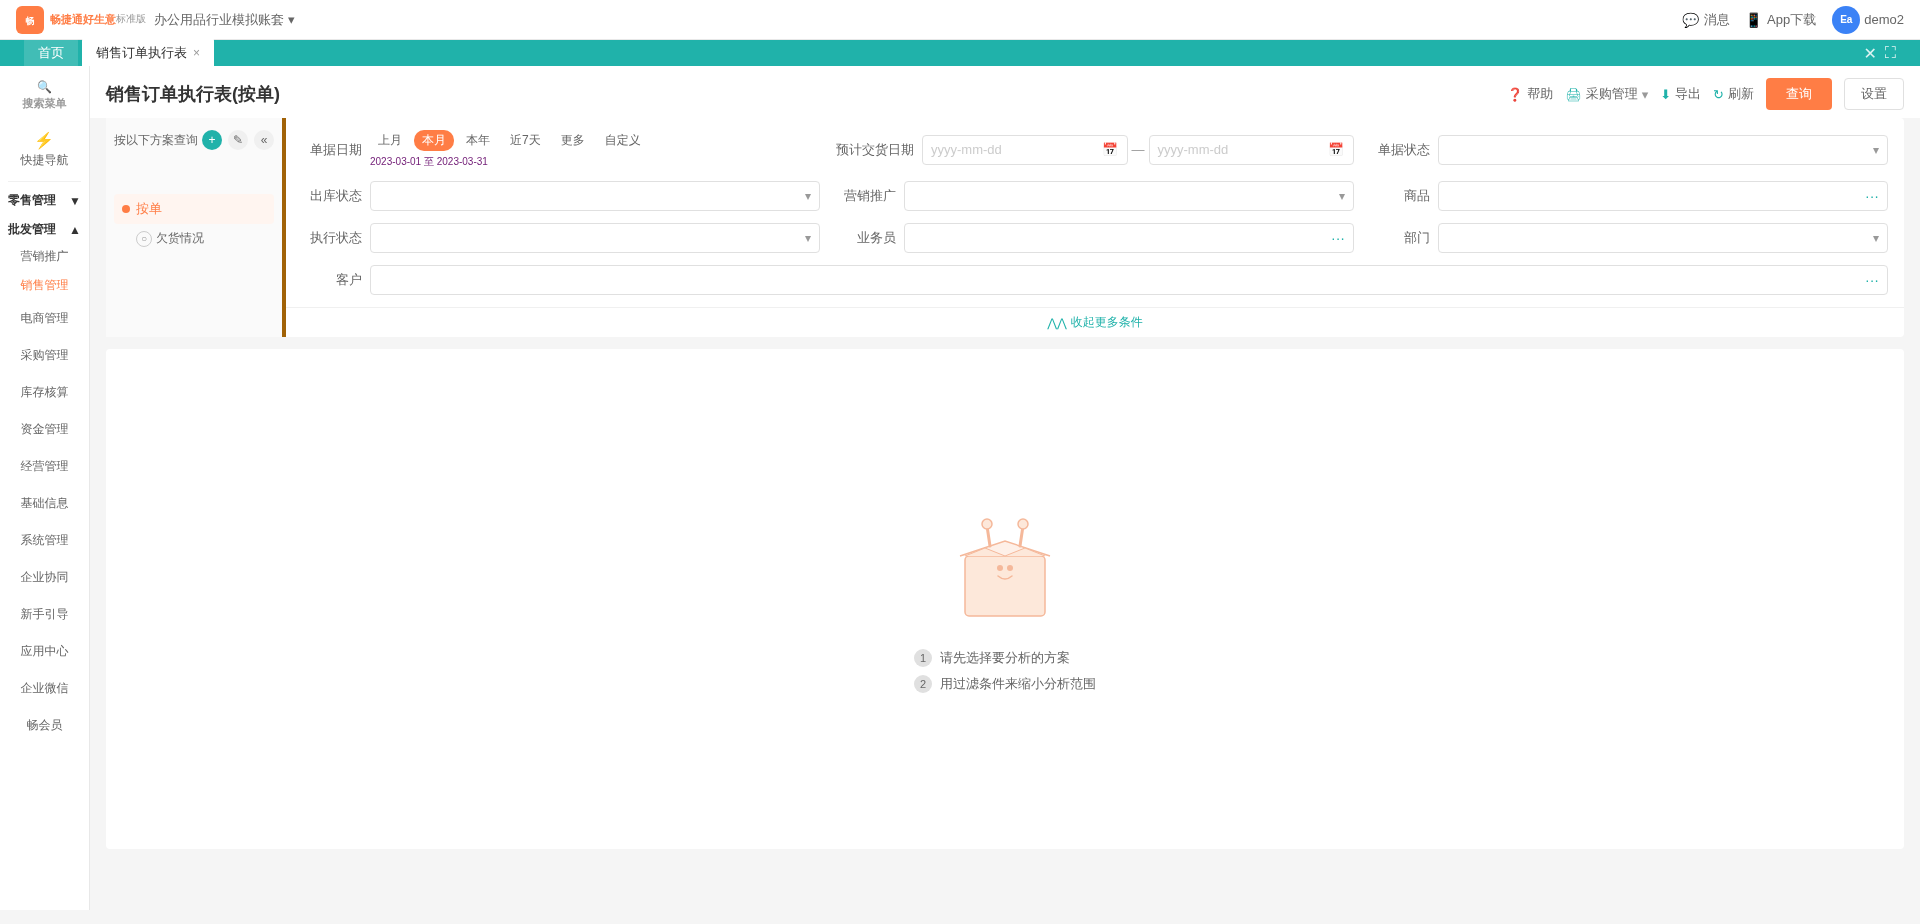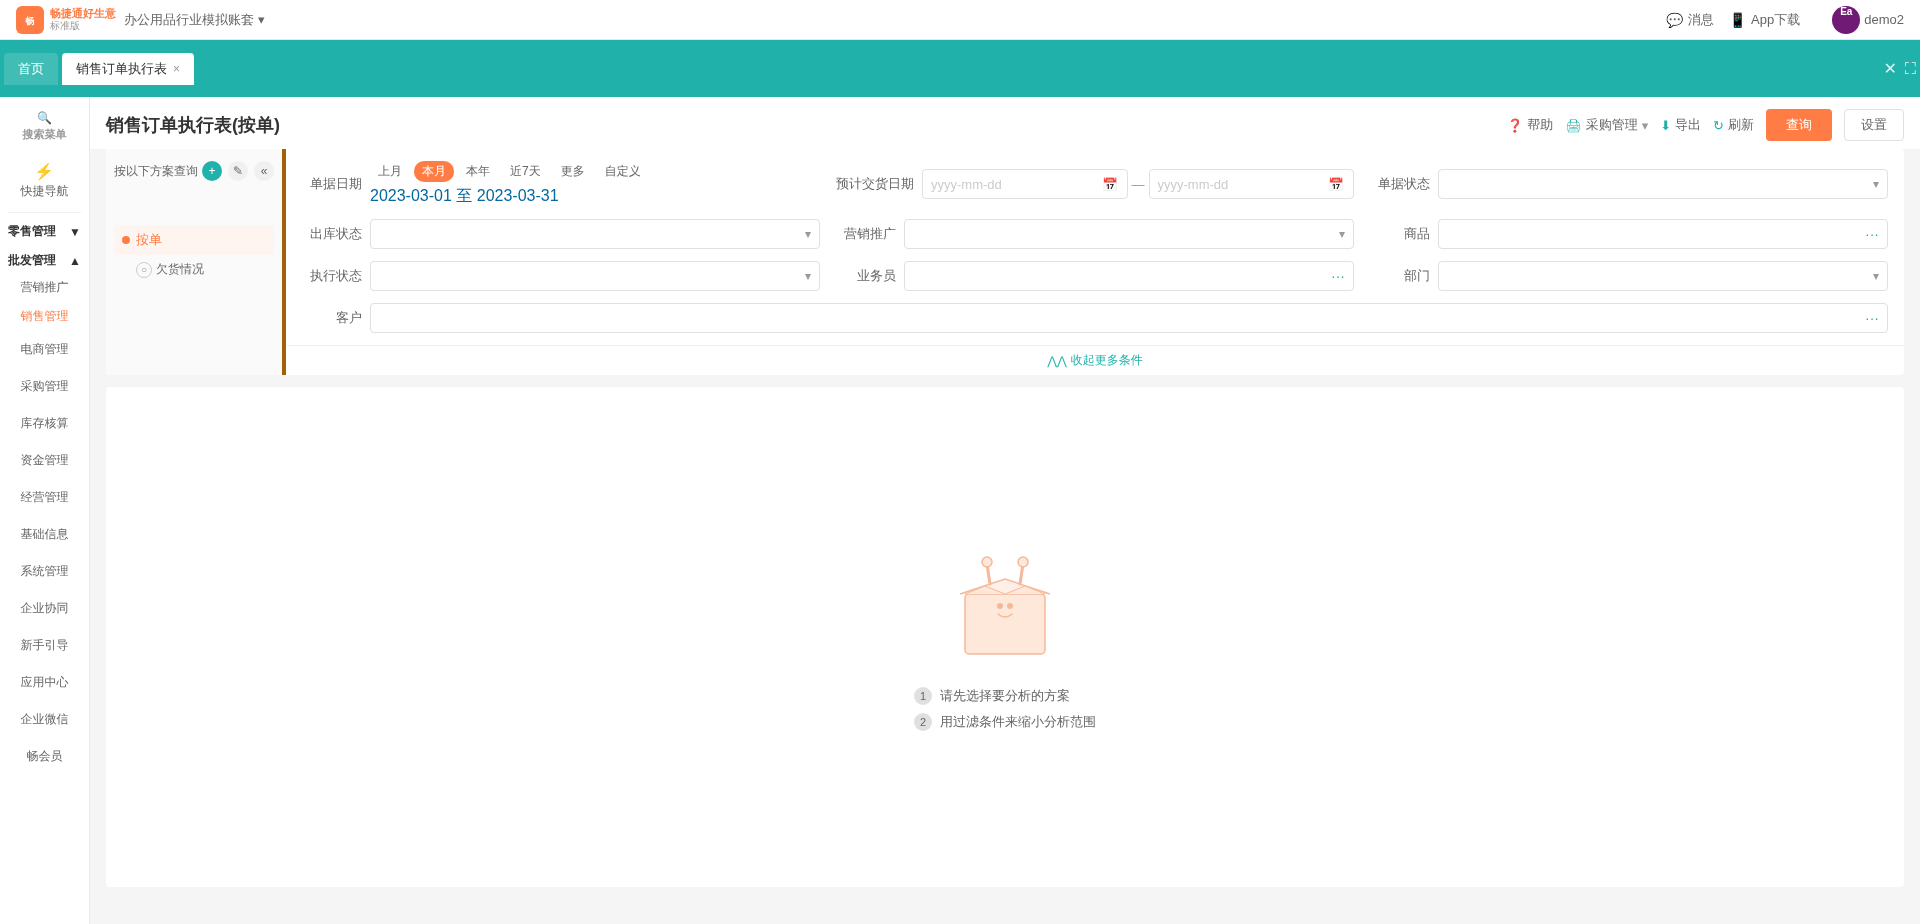--- a/index.html
+++ b/index.html
@@ -14,29 +14,29 @@
       align-items: center;
       padding: 0 16px;
       justify-content: space-between;
     }
     .top-header-left { display: flex; align-items: center; gap: 8px; }
     .logo-area { display: flex; align-items: center; gap: 6px; }
     .logo-icon { width: 28px; height: 28px; background: #ff7d45; border-radius: 6px; display: flex; align-items: center; justify-content: center; color: #fff; font-size: 12px; font-weight: bold; }
     .breadcrumb-area { display: flex; align-items: center; gap: 4px; color: #666; font-size: 13px; }
     .top-header-right { display: flex; align-items: center; gap: 16px; color: #666; font-size: 13px; }
     .header-btn { display: flex; align-items: center; gap: 4px; cursor: pointer; }
-    .avatar { width: 28px; height: 28px; border-radius: 50%; background: #701a75; display: flex; justify-content: center; color: #fff; font-size: 11px; overflow: hidden; margin-left: 16px; }
+    .avatar { width: 28px; height: 28px; border-radius: 50%; background: #3b82f6; display: flex; align-items: center; justify-content: center; color: #fff; font-size: 11px; overflow: hidden; }
 
     
     .tab-bar {
-      height: 57px;
+      height: 26px;
       background: #20b2aa;
       display: flex;
       align-items: center;
-      padding: 0 4px;
+      padding: 0 24px;
       gap: 4px;
     }
     .tab-item {
       height: 32px;
       padding: 0 14px;
       border-radius: 4px 4px 0 0;
       display: flex;
       align-items: center;
       gap: 6px;
       cursor: pointer;
@@ -192,21 +192,21 @@
       display: flex;
       align-items: center;
       justify-content: space-between;
     }
     .date-sep { color: #999; }
 
     
     .date-filter-tabs { display: flex; align-items: center; gap: 4px; }
     .date-tab { padding: 2px 8px; font-size: 12px; color: #666; cursor: pointer; border-radius: 2px; }
     .date-tab.active { background: #ff7d45; color: #fff; border-radius: 10px; }
-    .date-range-text { font-size: 16px; color: #0369a1; }
+    .date-range-text { font-size: 10px; color: #701a75; }
 
     .ellipsis-btn { color: #20b2aa; cursor: pointer; font-size: 14px; }
     .chevron-down { color: #999; font-size: 12px; }
 
     
     .collapse-bar {
       text-align: center;
       padding: 6px;
       color: #20b2aa;
       font-size: 12px;
@@ -267,21 +267,21 @@
 
 <div class="top-header">
   <div class="top-header-left">
     <div class="logo-area">
       <div class="logo-icon">
         <svg width="18" height="18" viewBox="0 0 18 18" fill="none">
           <circle cx="9" cy="9" r="8" fill="#ff7d45"></circle>
           <text x="9" y="13" text-anchor="middle" fill="white" font-size="9" font-weight="bold">畅</text>
         </svg>
       </div>
-      <div style="display:flex;flex-direction:column;line-height:1.2;">
+      <div style="display:flex;flex-direction:row;line-height:1.2;">
         <span style="font-size:11px;color:#ff7d45;font-weight:bold;">畅捷通好生意</span>
         <span style="font-size:10px;color:#999;">标准版</span>
       </div>
     </div>
     <div class="breadcrumb-area">
       <span>办公用品行业模拟账套</span>
       <span>▾</span>
     </div>
   </div>
   <div class="top-header-right">

